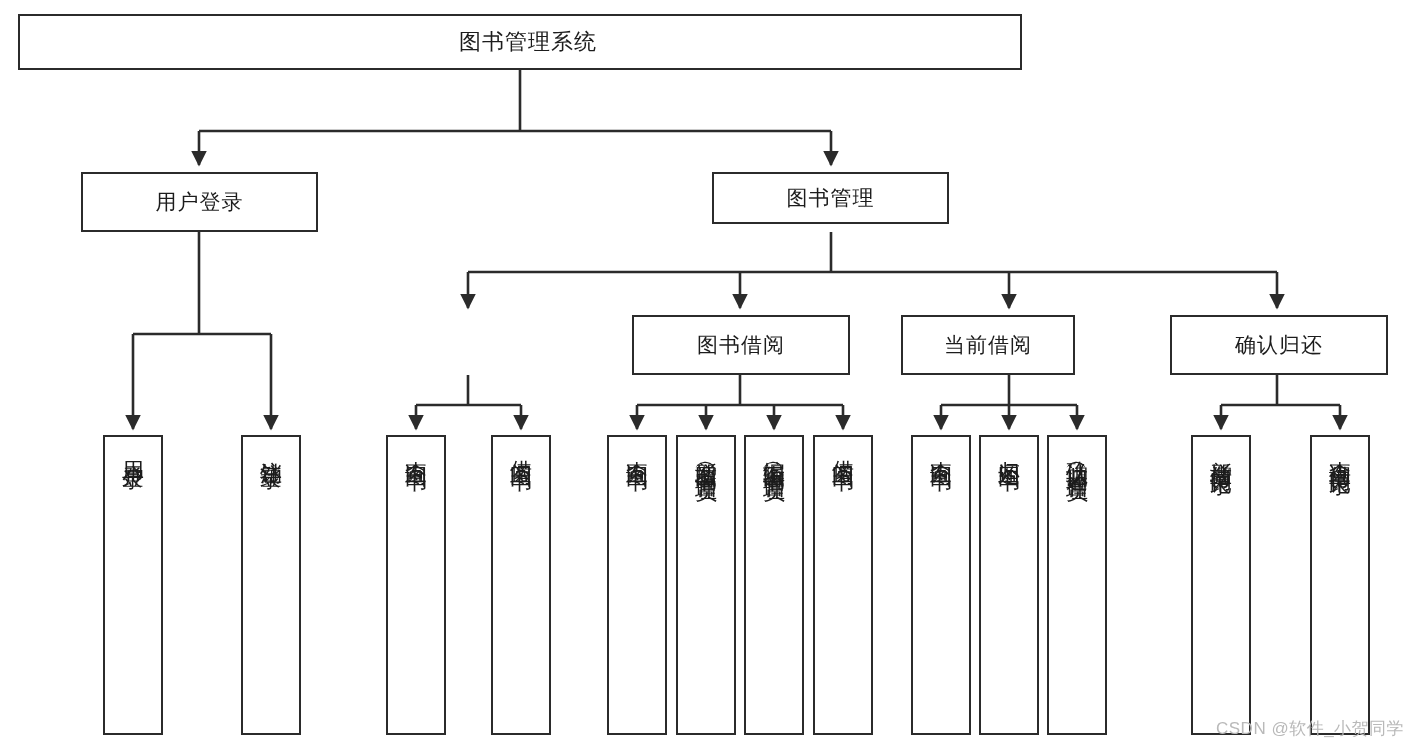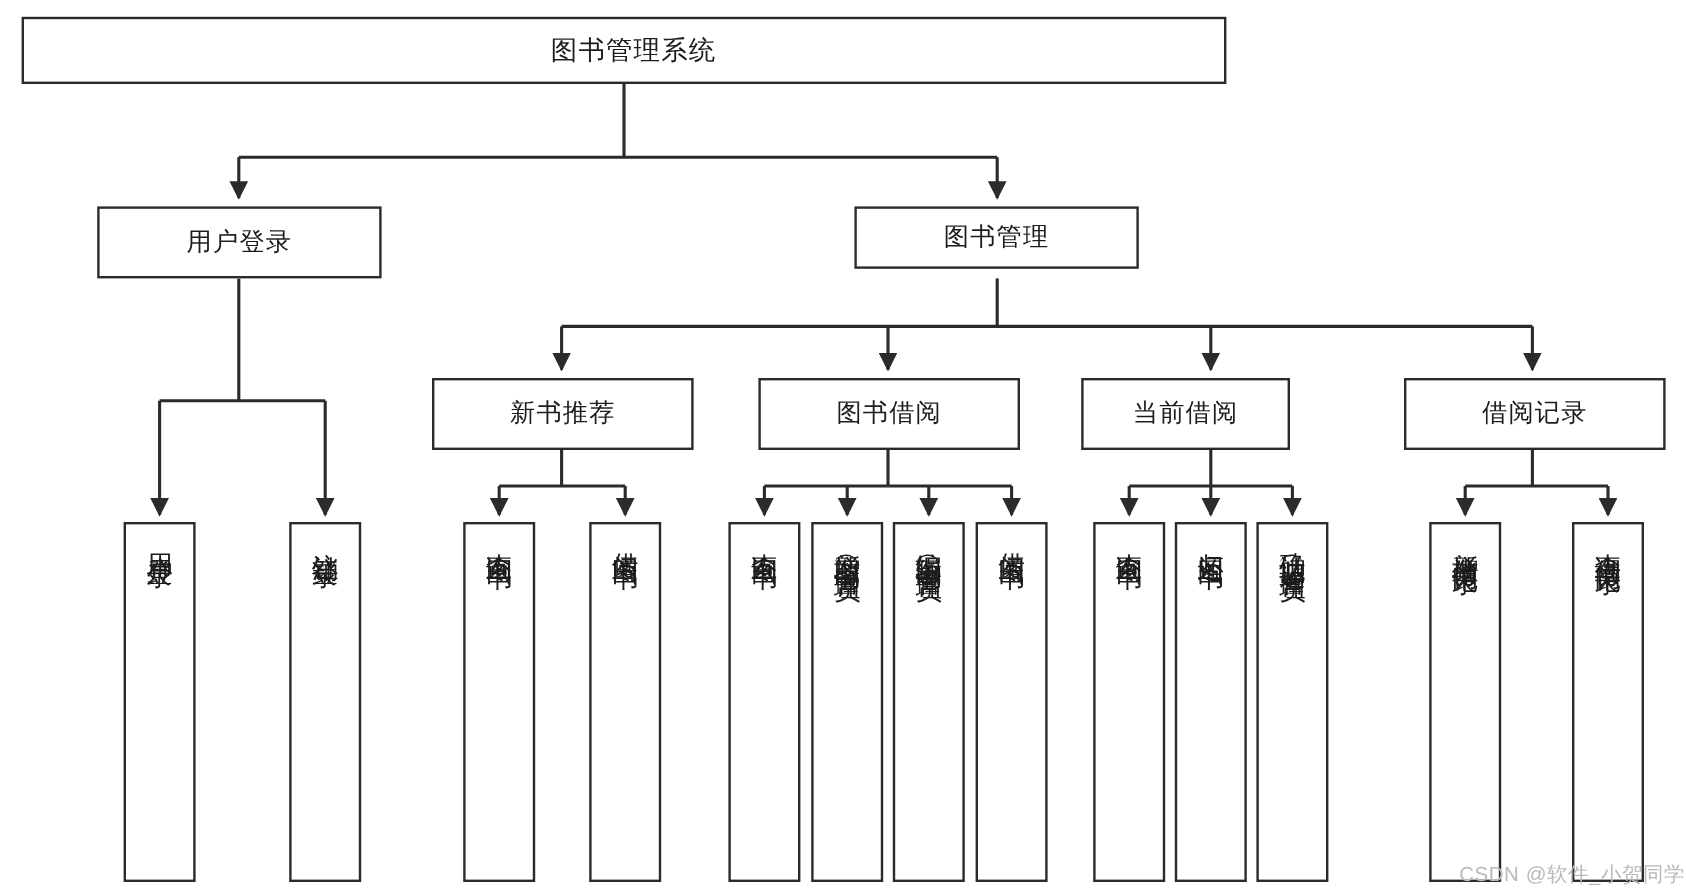--- a/index.html
+++ b/index.html
@@ -130,34 +130,31 @@
   </div>
 
   <div class="node level1" style="left:81px; top:172px; width:237px; height:60px;">
     <span class="label">用户登录</span>
   </div>
 
   <div class="node level1" style="left:712px; top:172px; width:237px; height:52px;">
     <span class="label">图书管理</span>
   </div>
 
-  <div class="node level2" style="left:360px; top:315px; width:218px; height:60px;">
-    <span class="label">新书推荐</span>
-  </div>
 
   <div class="node level2" style="left:632px; top:315px; width:218px; height:60px;">
     <span class="label">图书借阅</span>
   </div>
 
   <div class="node level2" style="left:901px; top:315px; width:174px; height:60px;">
     <span class="label">当前借阅</span>
   </div>
 
   <div class="node level2" style="left:1170px; top:315px; width:218px; height:60px;">
-    <span class="label">借阅记录</span>
+    <span class="label">确认归还</span>
   </div>
 
   <div class="node leaf" style="left:103px; top:435px; width:60px; height:300px;">
     <span class="label">用户登录</span>
   </div>
 
   <div class="node leaf" style="left:241px; top:435px; width:60px; height:300px;">
     <span class="label">注销登录</span>
   </div>
 

